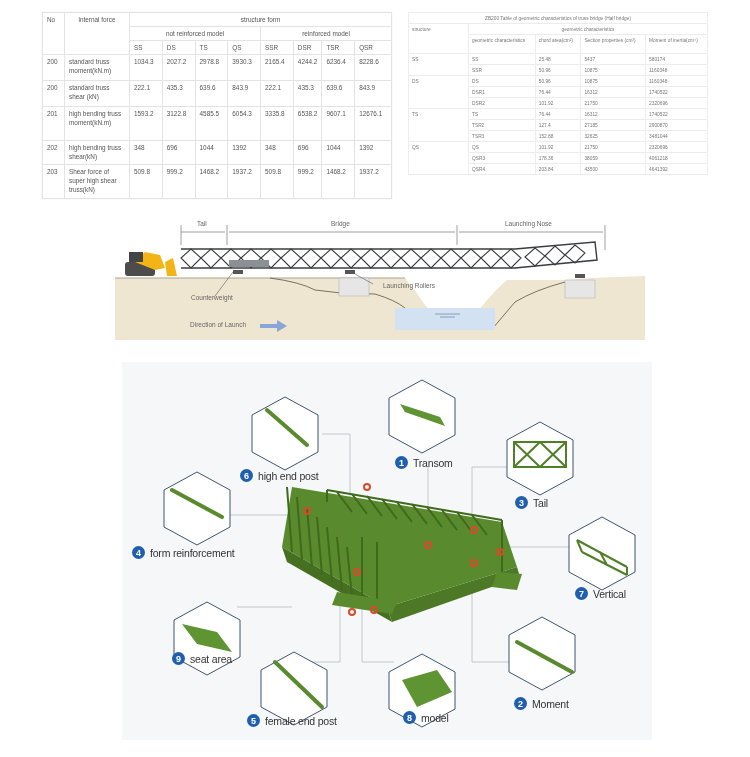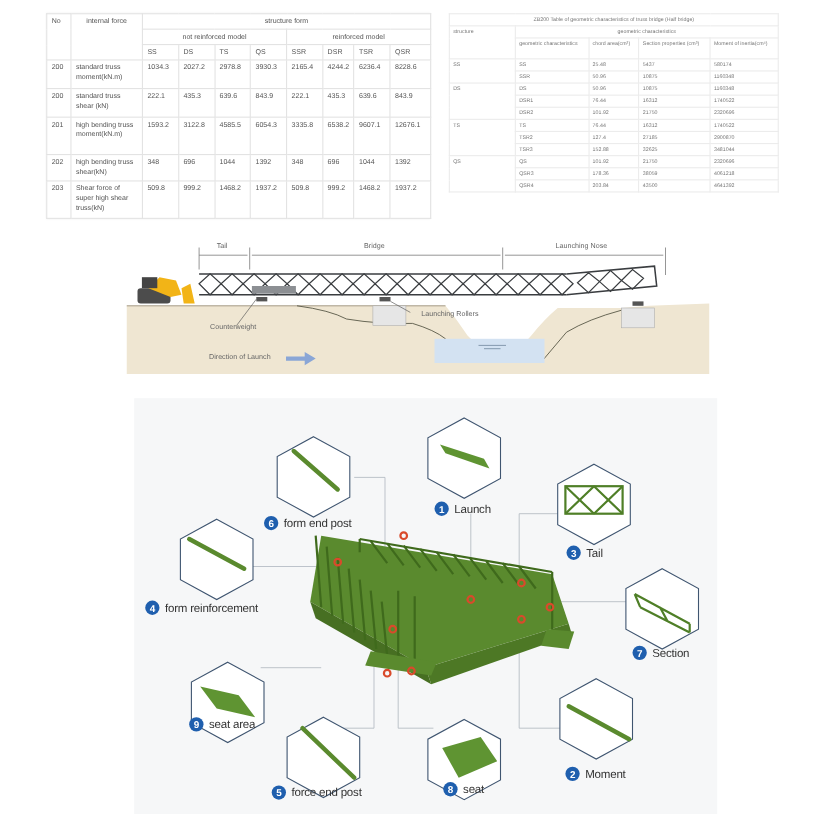--- a/index.html
+++ b/index.html
@@ -329,47 +329,47 @@
         <circle cx="378" cy="190" r="3"></circle>
         <circle cx="352" cy="201" r="3"></circle>
       <circle cx="235" cy="210" r="3"></circle>
         <circle cx="230" cy="250" r="3"></circle>
         <circle cx="252" cy="248" r="3"></circle>
     </g>
   </svg>
 
   <div class="part-label" style="left:118px;top:107px">
     <span class="num">6</span>
-    <span>form end post</span>
+    <span>high end post</span>
   </div>
   <div class="part-label" style="left:10px;top:184px">
     <span class="num">4</span>
     <span>form reinforcement</span>
   </div>
   <div class="part-label" style="left:273px;top:94px">
     <span class="num">1</span>
-    <span>Launch</span>
+    <span>Transom</span>
   </div>
   <div class="part-label" style="left:393px;top:134px">
     <span class="num">3</span>
     <span>Tail</span>
   </div>
   <div class="part-label" style="left:453px;top:225px">
     <span class="num">7</span>
-    <span>Section</span>
+    <span>Vertical</span>
   </div>
   <div class="part-label" style="left:50px;top:290px">
     <span class="num">9</span>
     <span>seat area</span>
   </div>
   <div class="part-label" style="left:125px;top:352px">
     <span class="num">5</span>
-    <span>force end post</span>
+    <span>female end post</span>
   </div>
   <div class="part-label" style="left:281px;top:349px">
     <span class="num">8</span>
-    <span>seat</span>
+    <span>model</span>
   </div>
   <div class="part-label" style="left:392px;top:335px">
     <span class="num">2</span>
     <span>Moment</span>
   </div>
 </div>
 
 </body></html>

